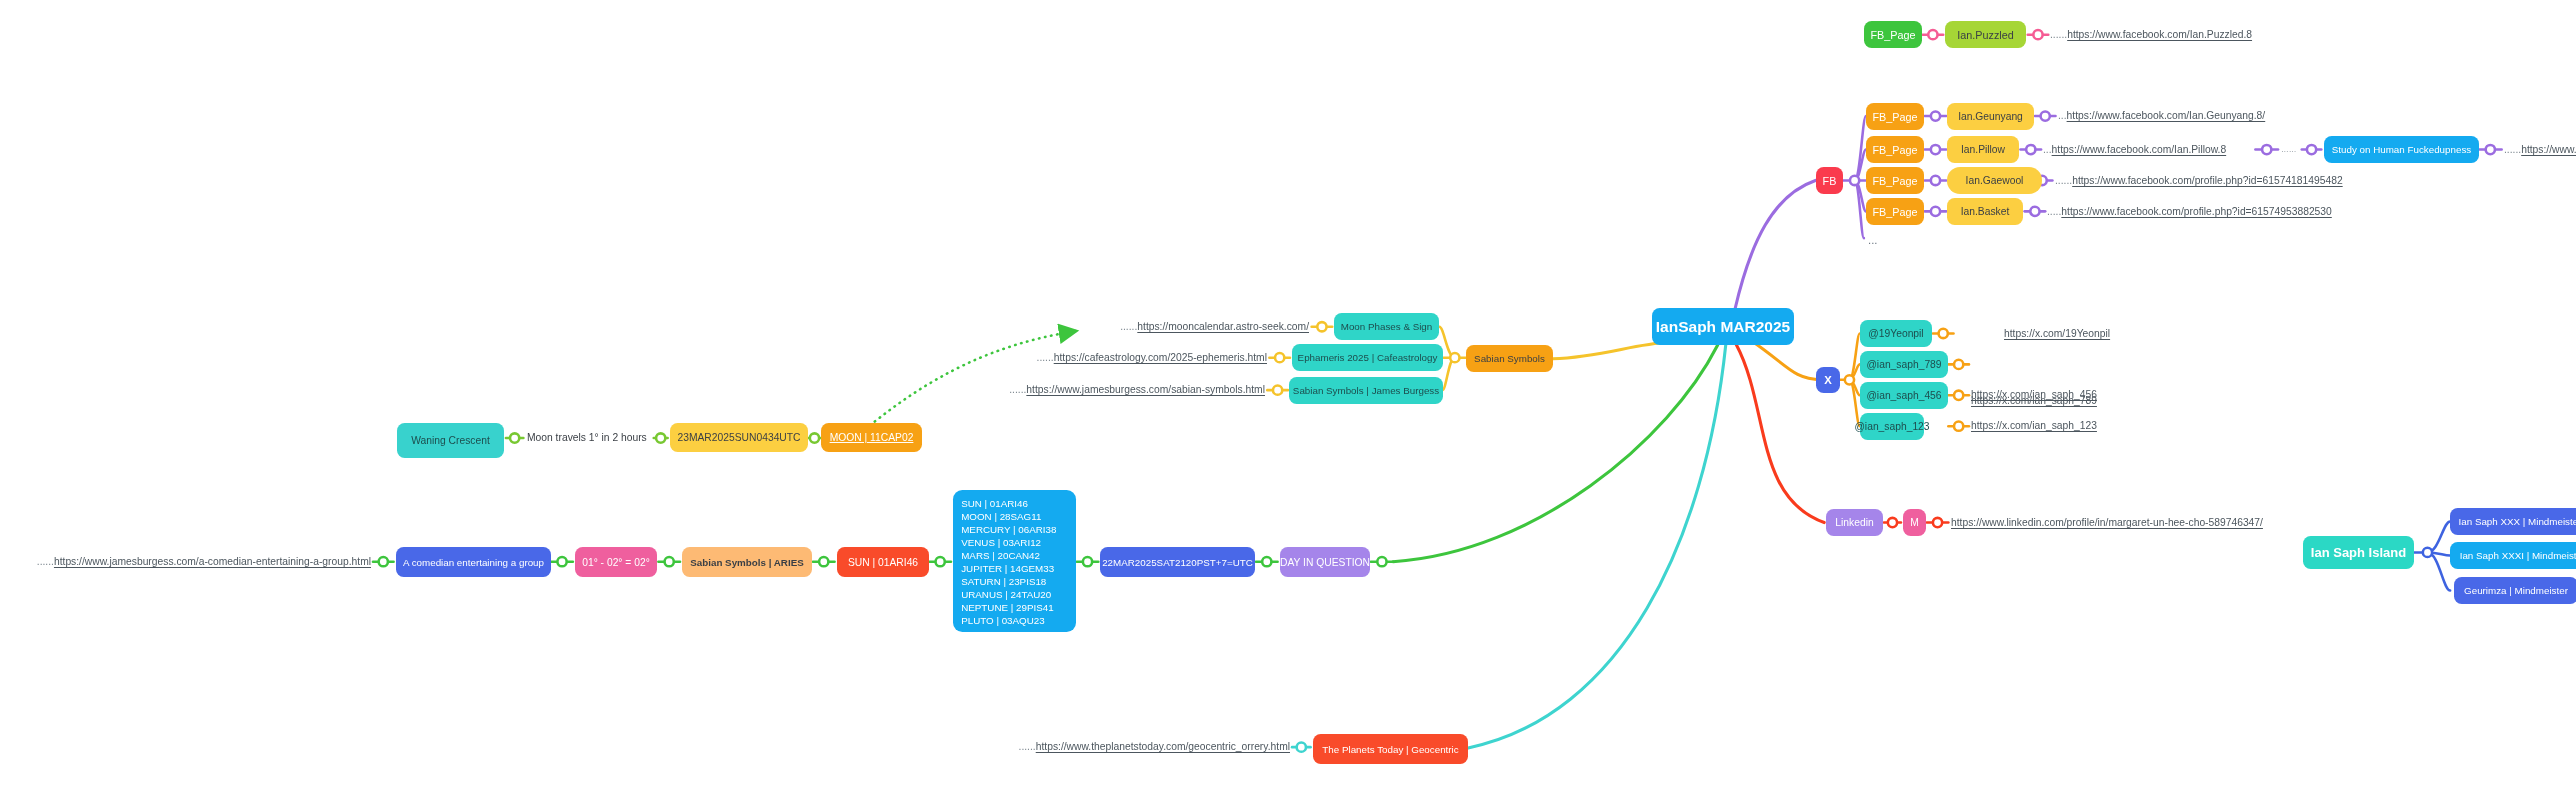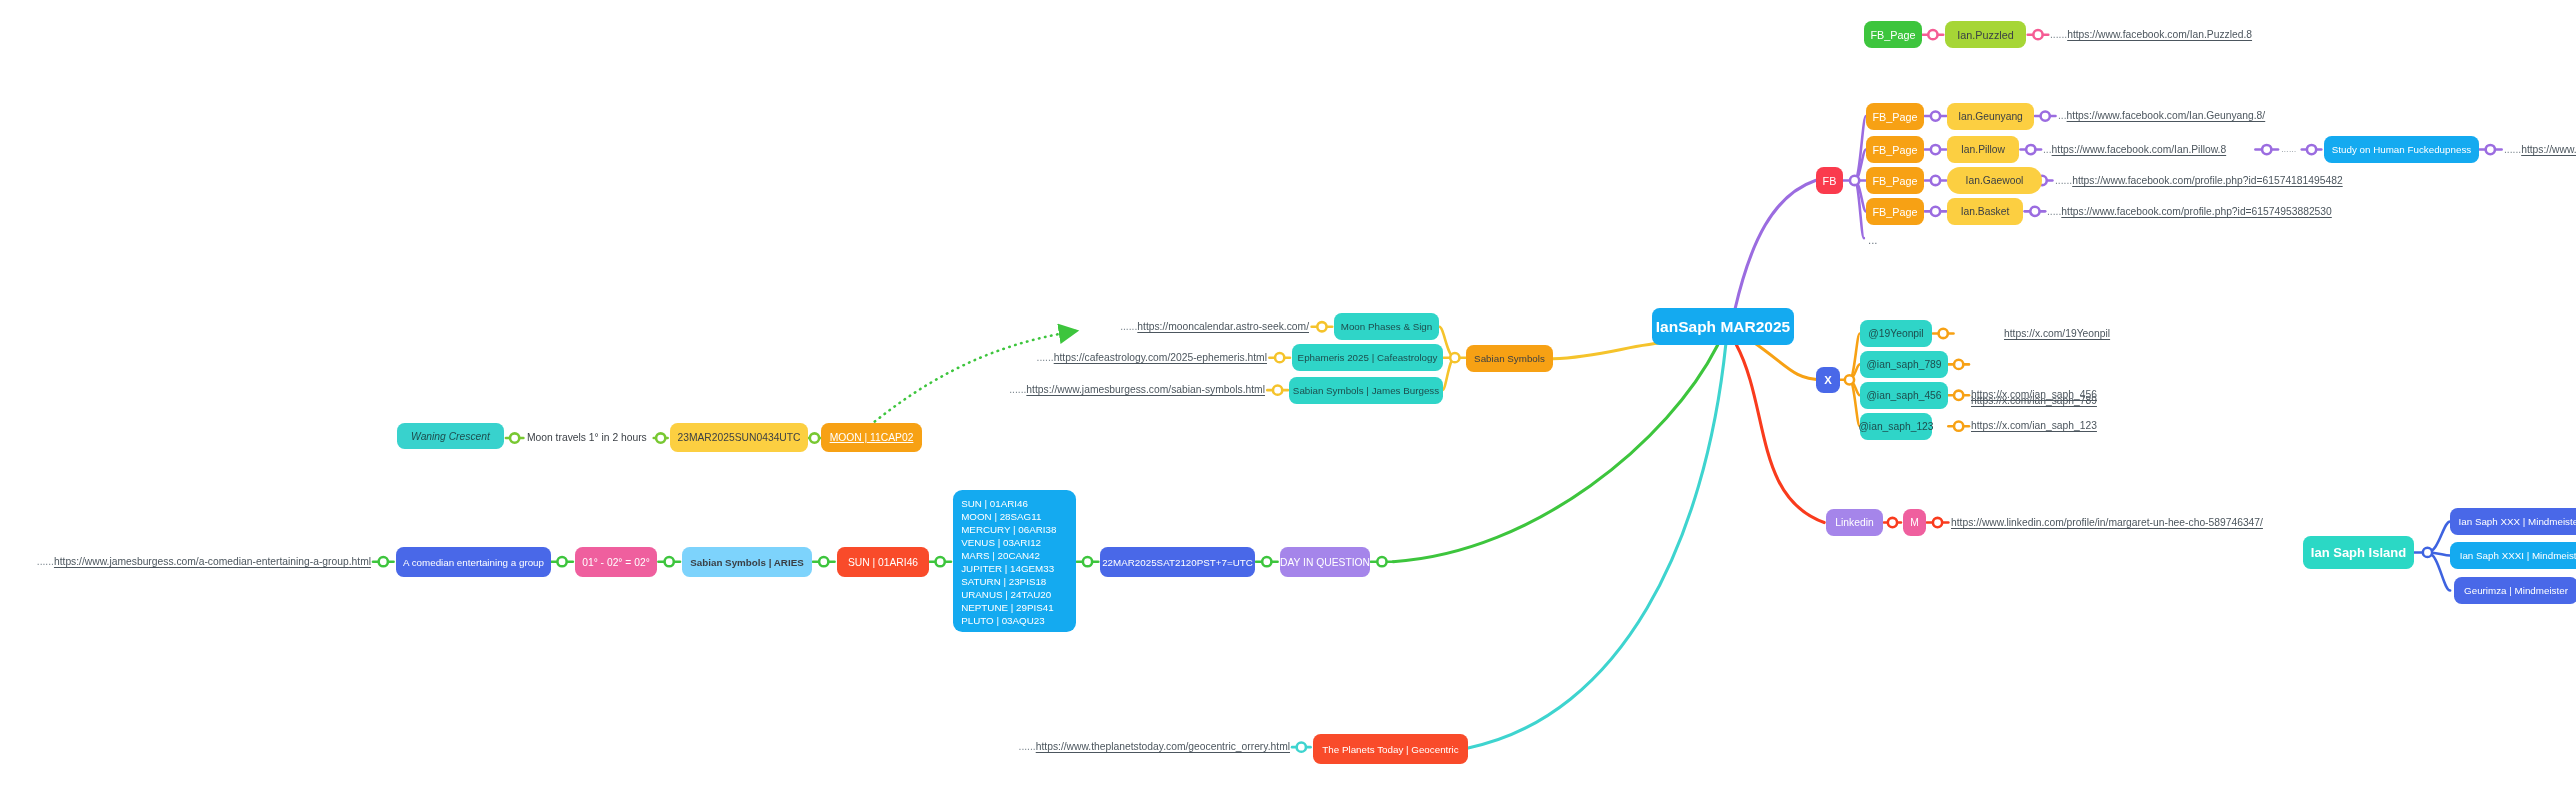--- a/index.html
+++ b/index.html
@@ -150,37 +150,37 @@
     <div class="node" style="left: 1866px; top: 198px; width: 58px; height: 27px; background: rgb(247, 161, 20); color: rgb(255, 255, 255); font-size: 10.8px;">FB_Page</div>
     <div class="node" style="left: 1947px; top: 103px; width: 87px; height: 27px; background: rgb(252, 207, 65); color: rgb(58, 63, 69); font-size: 10.3px;">Ian.Geunyang</div>
     <div class="node" style="left: 1947px; top: 136px; width: 72px; height: 27px; background: rgb(252, 207, 65); color: rgb(58, 63, 69); font-size: 10.3px;">Ian.Pillow</div>
     <div class="node" style="left: 1947px; top: 167px; width: 95px; height: 27px; background: rgb(252, 207, 65); color: rgb(58, 63, 69); font-size: 10.3px; border-radius: 13px;">Ian.Gaewool</div>
     <div class="node" style="left: 1947px; top: 198px; width: 76px; height: 27px; background: rgb(252, 207, 65); color: rgb(58, 63, 69); font-size: 10.3px;">Ian.Basket</div>
     <div class="node" style="left: 2324px; top: 136px; width: 155px; height: 27px; background: rgb(20, 170, 240); color: rgb(255, 255, 255); font-size: 9.8px;">Study on Human Fuckedupness</div>
     <div class="node bold" style="left: 1816px; top: 367px; width: 24px; height: 26px; background: rgb(73, 104, 232); color: rgb(255, 255, 255); font-size: 11.3px;">X</div>
     <div class="node" style="left: 1860px; top: 320px; width: 72px; height: 27px; background: rgb(47, 213, 200); color: rgb(29, 78, 78); font-size: 10.3px;">@19Yeonpil</div>
     <div class="node" style="left: 1860px; top: 351px; width: 88px; height: 27px; background: rgb(47, 213, 200); color: rgb(29, 78, 78); font-size: 10.3px;">@ian_saph_789</div>
     <div class="node" style="left: 1860px; top: 382px; width: 88px; height: 27px; background: rgb(47, 213, 200); color: rgb(29, 78, 78); font-size: 10.3px;">@ian_saph_456</div>
-    <div class="node" style="left: 1860px; top: 413px; width: 72px; height: 27px; background: rgb(47, 213, 200); color: rgb(29, 78, 78); font-size: 10.3px;">@ian_saph_123</div>
+    <div class="node" style="left: 1860px; top: 413px; width: 64px; height: 27px; background: rgb(47, 213, 200); color: rgb(29, 78, 78); font-size: 10.3px;">@ian_saph_123</div>
     <div class="node" style="left: 1826px; top: 509px; width: 57px; height: 27px; background: rgb(165, 133, 234); color: rgb(255, 255, 255); font-size: 10.3px;">Linkedin</div>
     <div class="node" style="left: 1903px; top: 509px; width: 23px; height: 27px; background: rgb(239, 95, 158); color: rgb(255, 255, 255); font-size: 10.3px;">M</div>
     <div class="node bold" style="left: 2303px; top: 536px; width: 111px; height: 33px; background: rgb(43, 216, 197); color: rgb(255, 255, 255); font-size: 13px;">Ian Saph Island</div>
     <div class="node" style="left: 2450px; top: 508px; width: 140px; height: 27px; background: rgb(73, 104, 232); color: rgb(255, 255, 255); font-size: 9.8px;">Ian Saph XXX | Mindmeister</div>
     <div class="node" style="left: 2450px; top: 542px; width: 145px; height: 27px; background: rgb(20, 170, 240); color: rgb(255, 255, 255); font-size: 9.8px;">Ian Saph XXXI | Mindmeister</div>
     <div class="node" style="left: 2454px; top: 577px; width: 124px; height: 27px; background: rgb(73, 104, 232); color: rgb(255, 255, 255); font-size: 9.8px;">Geurimza | Mindmeister</div>
-    <div class="node" style="left: 397px; top: 423px; width: 107px; height: 26px; background: rgb(56, 210, 205); color: rgb(29, 78, 78); font-size: 10.3px; font-style: italic;">Waning Crescent</div>
+    <div class="node" style="left: 397px; top: 423px; width: 107px; height: 35px; background: rgb(56, 210, 205); color: rgb(29, 78, 78); font-size: 10.3px;">Waning Crescent</div>
     <div class="node" style="left: 670px; top: 423px; width: 138px; height: 29px; background: rgb(252, 207, 65); color: rgb(58, 63, 69); font-size: 10.3px;">23MAR2025SUN0434UTC</div>
     <div class="node" style="left: 821px; top: 423px; width: 101px; height: 29px; background: rgb(247, 161, 20); color: rgb(255, 255, 255); font-size: 10.3px; text-decoration: underline;">MOON | 11CAP02</div>
     <div class="node" style="left: 1466px; top: 345px; width: 87px; height: 27px; background: rgb(247, 161, 20); color: rgb(58, 63, 69); font-size: 9.8px;">Sabian Symbols</div>
     <div class="node" style="left: 1334px; top: 313px; width: 105px; height: 27px; background: rgb(47, 213, 200); color: rgb(29, 78, 78); font-size: 9.8px;">Moon Phases &amp; Sign</div>
     <div class="node" style="left: 1292px; top: 344px; width: 151px; height: 27px; background: rgb(47, 213, 200); color: rgb(29, 78, 78); font-size: 9.8px;">Ephameris 2025 | Cafeastrology</div>
     <div class="node" style="left: 1289px; top: 377px; width: 154px; height: 27px; background: rgb(47, 213, 200); color: rgb(29, 78, 78); font-size: 9.8px;">Sabian Symbols | James Burgess</div>
     <div class="node" style="left: 396px; top: 547px; width: 155px; height: 30px; background: rgb(73, 104, 232); color: rgb(255, 255, 255); font-size: 9.8px;">A comedian entertaining a group</div>
     <div class="node" style="left: 575px; top: 547px; width: 82px; height: 30px; background: rgb(239, 95, 158); color: rgb(255, 255, 255); font-size: 10.3px;">01° - 02° = 02°</div>
-    <div class="node bold" style="left: 682px; top: 547px; width: 130px; height: 30px; background: #7dd3fc; color: rgb(58, 63, 69); font-size: 9.8px;">Sabian Symbols | ARIES</div>
+    <div class="node bold" style="left: 682px; top: 547px; width: 130px; height: 30px; background: #fdba74; color: rgb(58, 63, 69); font-size: 9.8px;">Sabian Symbols | ARIES</div>
     <div class="node" style="left: 837px; top: 547px; width: 92px; height: 30px; background: rgb(249, 75, 42); color: rgb(255, 255, 255); font-size: 10.3px;">SUN | 01ARI46</div>
     <div class="node ml" style="left: 953px; top: 490px; width: 123px; height: 142px; background: rgb(20, 170, 240); color: rgb(255, 255, 255); font-size: 9.8px; line-height: 13px;">SUN | 01ARI46
 MOON | 28SAG11
 MERCURY | 06ARI38
 VENUS | 03ARI12
 MARS | 20CAN42
 JUPITER | 14GEM33
 SATURN | 23PIS18
 URANUS | 24TAU20
 NEPTUNE | 29PIS41

